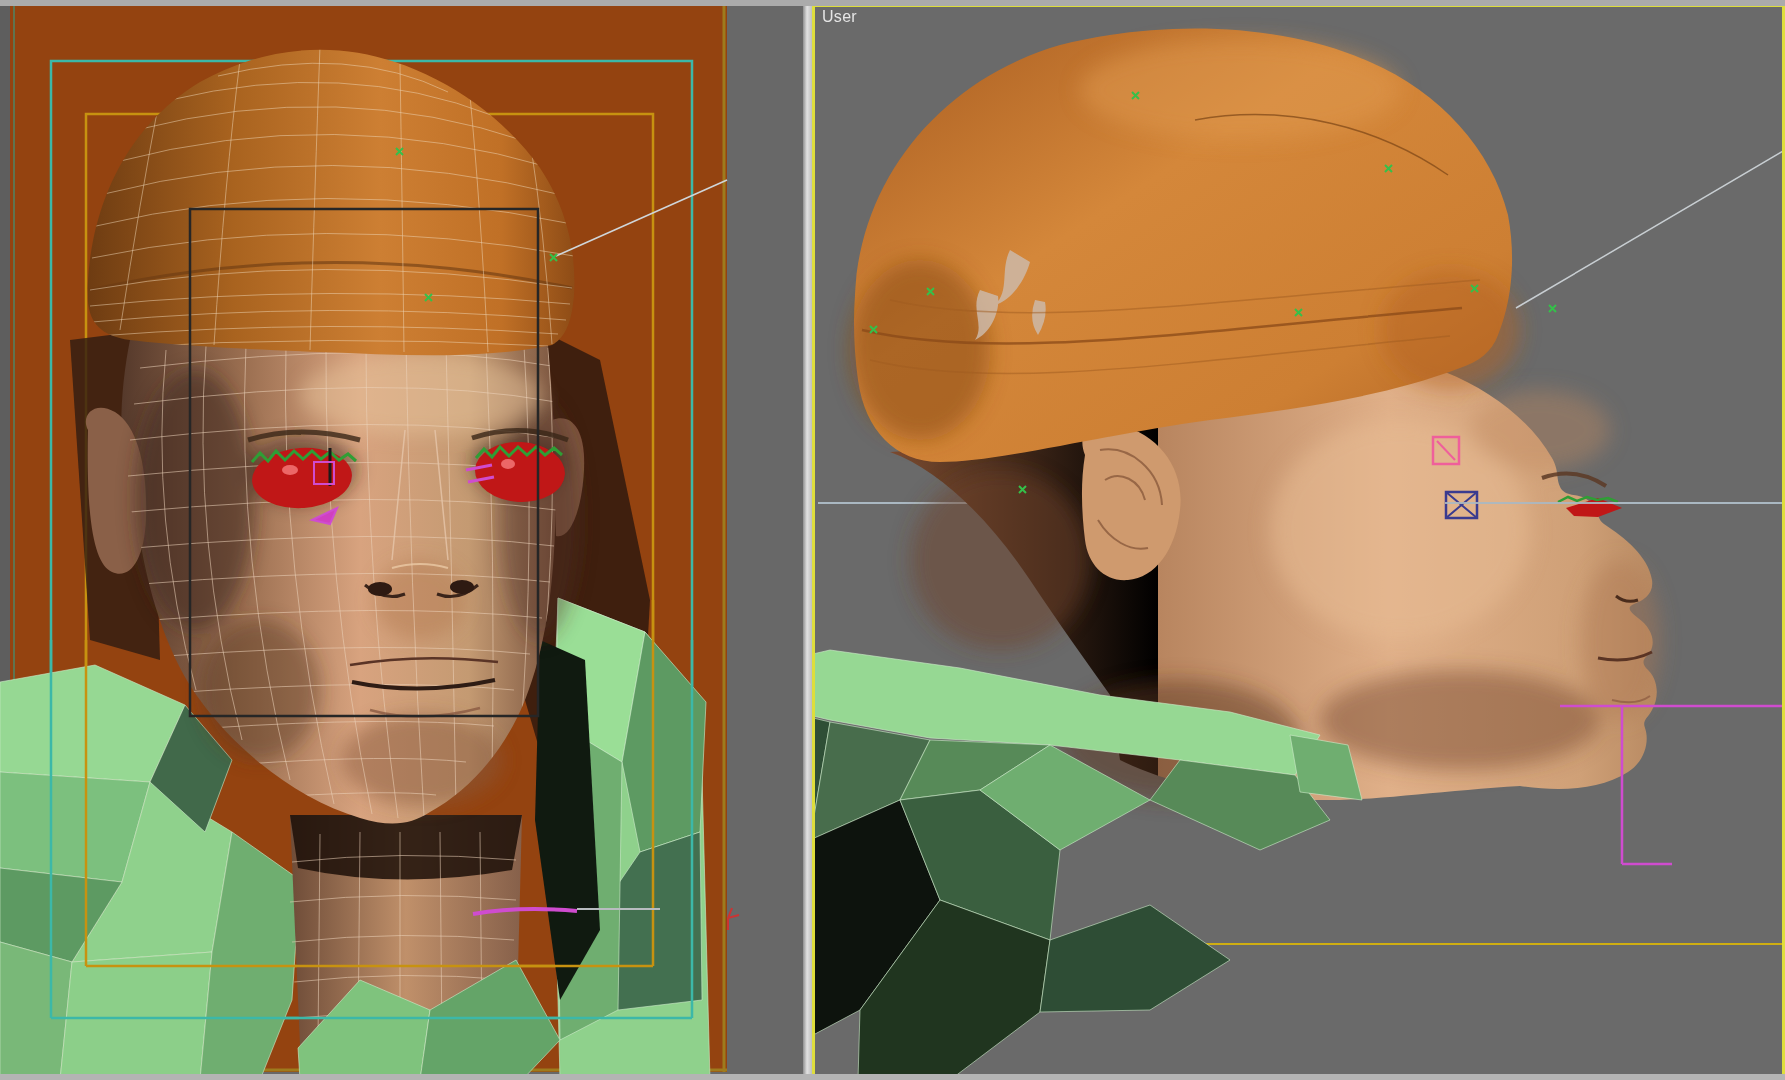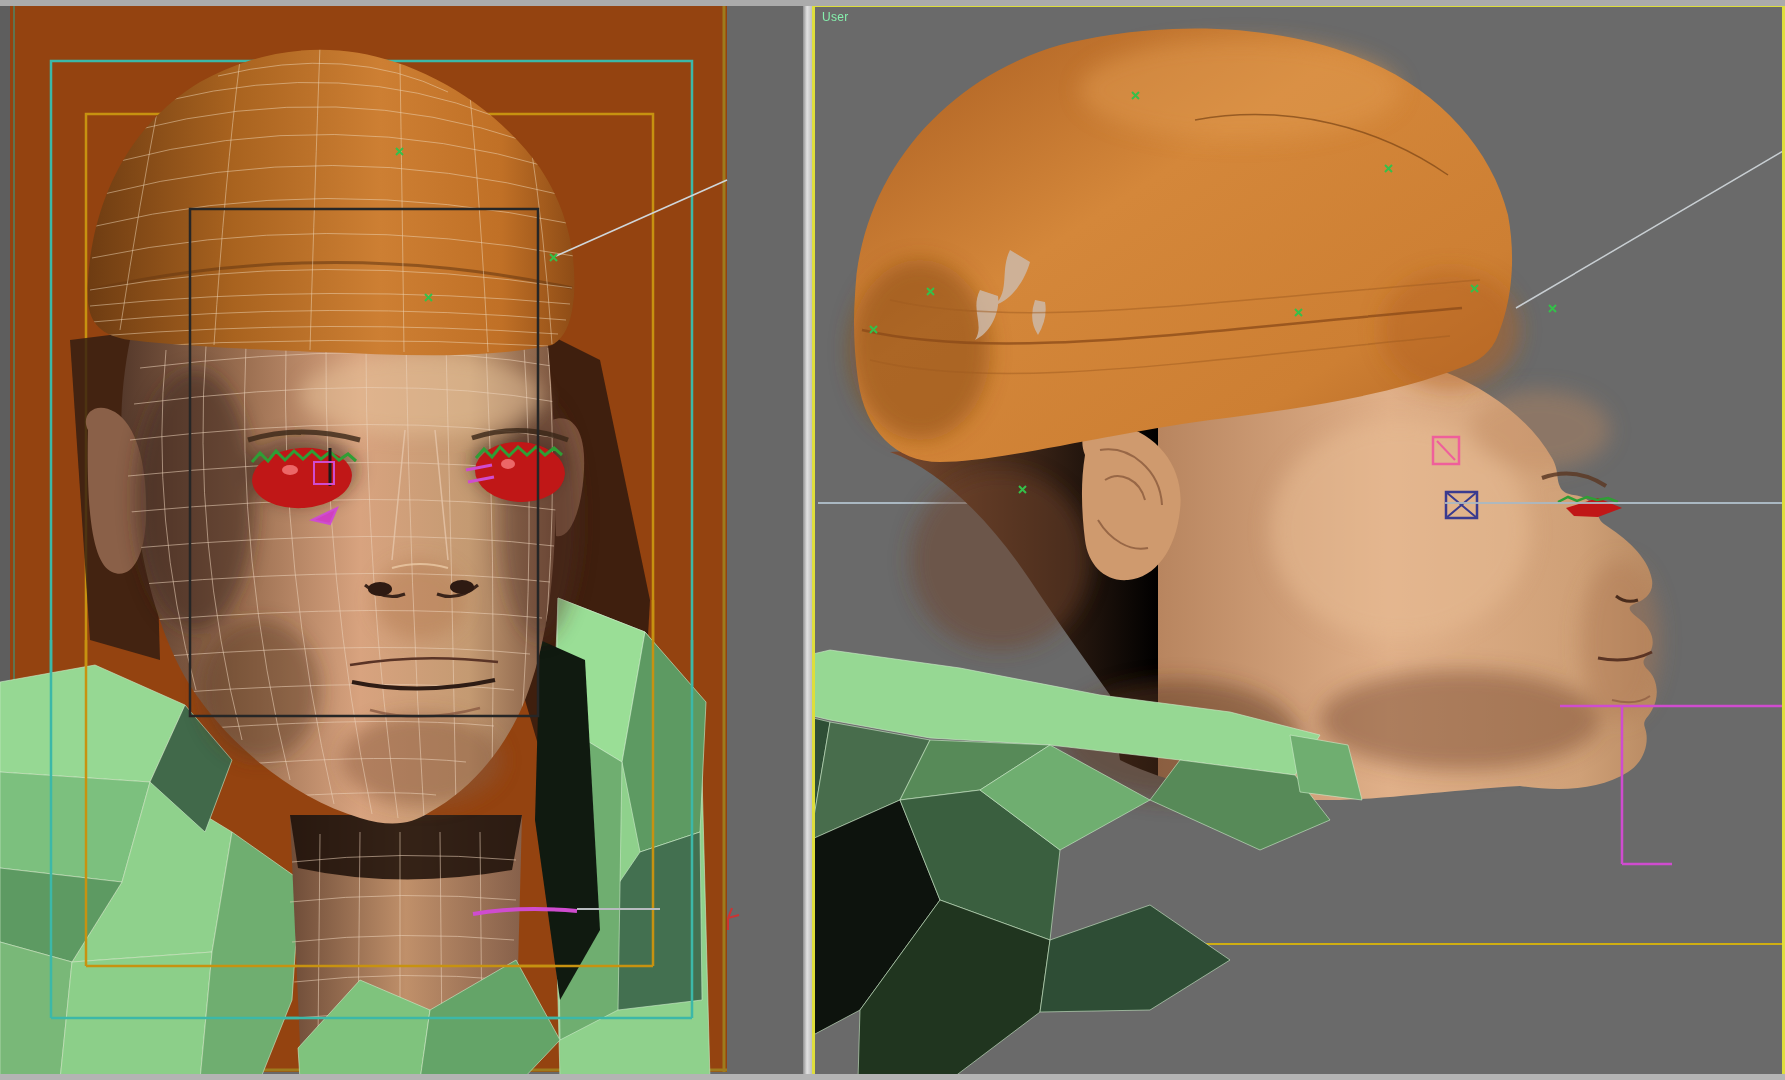--- a/index.html
+++ b/index.html
@@ -10,22 +10,22 @@
   .strip-bottom{position:absolute;left:0;top:1074px;width:1785px;height:6px;background:#b4b4b4;}
   .splitter{position:absolute;left:803px;top:0;width:9px;height:1080px;
             background:linear-gradient(90deg,#8f8f8f,#e2e2e2 45%,#bdbdbd);}
   .vp{position:absolute;top:0;height:1080px;}
   .vp svg{position:absolute;left:0;top:0;}
   #vpL{left:0;width:812px;}
   #vpR{left:812px;width:973px;}
   .active-border{position:absolute;left:812px;top:4px;width:973px;height:1076px;
                  box-sizing:border-box;border:3px solid var(--c-active_border,#dede3c);
                  border-bottom:none;pointer-events:none;}
-  .vp-label{position:absolute;left:822px;top:10px;font-size:12px;line-height:14px;
-            color:#86efac;letter-spacing:.3px;}
+  .vp-label{position:absolute;left:822px;top:10px;font-size:16px;line-height:14px;
+            color:#e5e5e5;letter-spacing:.3px;}
   .wire{fill:none;stroke:#ecd4bc;stroke-width:1;opacity:.55;}
   .wireH{fill:none;stroke:#f0d8b8;stroke-width:1;opacity:.5;}
   .facet{stroke:#cfeccb;stroke-width:1;stroke-opacity:.6;}
 </style>
 </head>
 <body>
 
 <div id="stage">
 
   <div class="vp" id="vpL">

